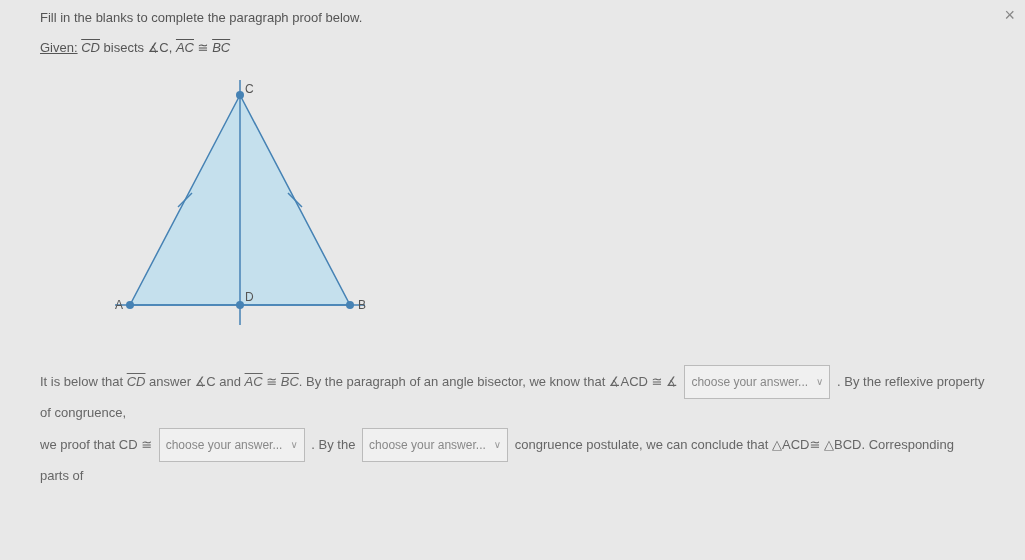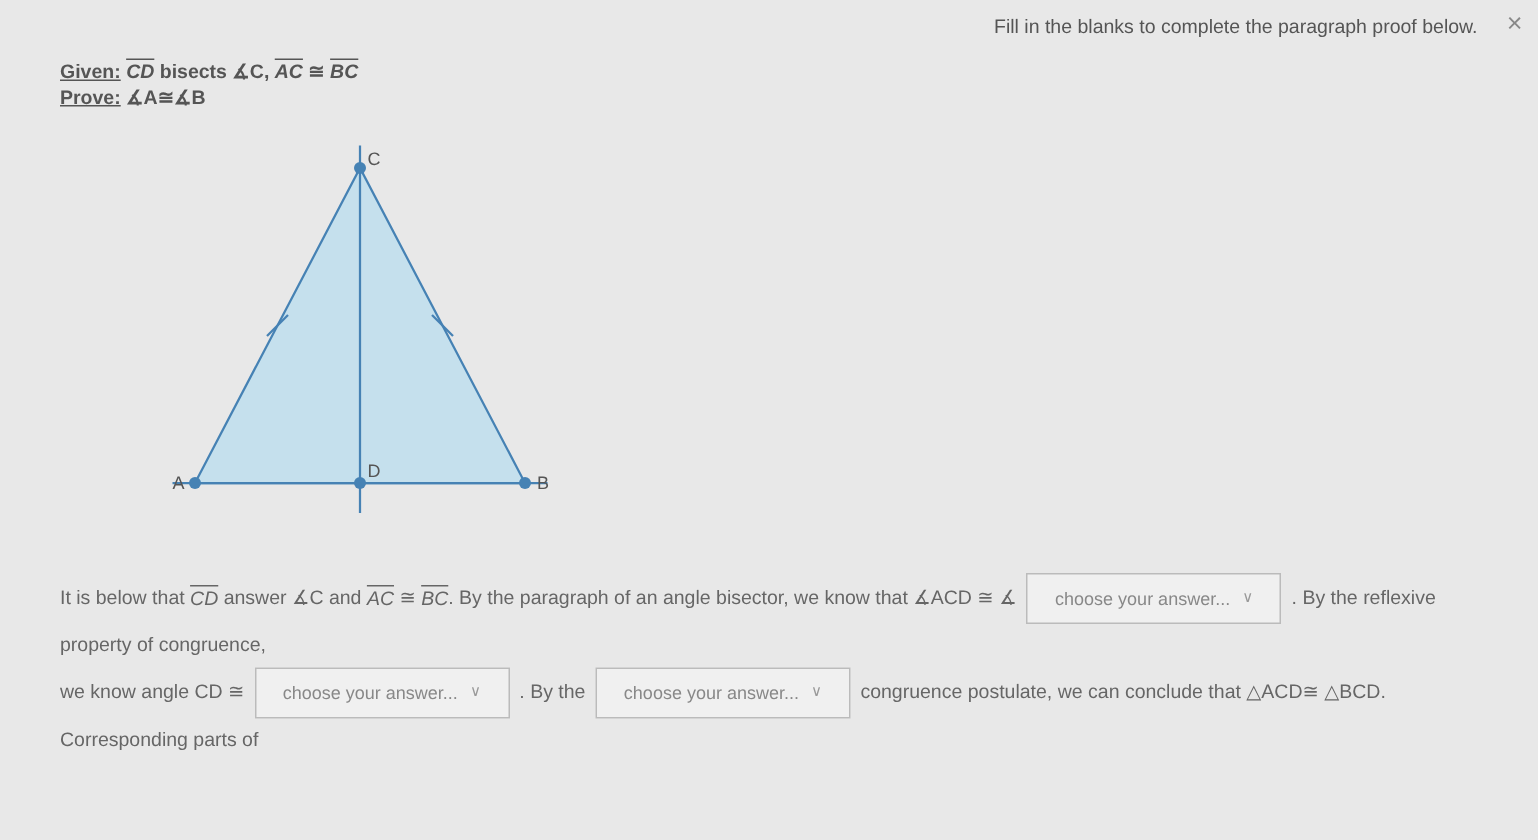--- a/index.html
+++ b/index.html
@@ -12,25 +12,23 @@
       background: #e8e8e8;
       padding: 10px 40px 20px 40px;
       color: #555;
       font-size: 13px;
       width: 1025px;
       height: 560px;
       overflow: hidden;
     }
     .instruction {
       margin-bottom: 15px;
-      text-align: right;
     }
     .given-prove {
       margin-bottom: 20px;
-      font-weight: bold;
     }
     .given-prove .line {
       margin-bottom: 2px;
     }
     .underline {
       text-decoration: underline;
     }
     .overline {
       text-decoration: overline;
       display: inline-block;
@@ -43,21 +41,21 @@
     }
     .proof-text {
       line-height: 2.2;
       color: #666;
     }
     .dropdown {
       display: inline-flex;
       align-items: center;
       border: 1px solid #bbb;
       background: #f0f0f0;
-      padding: 3px 18px;
+      padding: 3px 6px;
       color: #888;
       font-size: 12px;
       vertical-align: middle;
       cursor: pointer;
       margin: 0 3px;
     }
     .dropdown-text {
       margin-right: 8px;
     }
     .chevron {
@@ -83,23 +81,20 @@
 
 <div class="instruction">Fill in the blanks to complete the paragraph proof below.</div>
 
 <div class="given-prove">
   <div class="line">
     <span class="underline">Given:</span>
     <span>
       <span class="overline italic">CD</span><span> bisects ∡C, </span><span class="overline italic">AC</span><span> ≅ </span><span class="overline italic">BC</span>
     </span>
   </div>
-  <div class="line">
-    <span class="underline">Prove:</span><span> ∡A≅∡B</span>
-  </div>
 </div>
 
 <div class="triangle-container">
   <svg width="280" height="260">
     <polygon points="30,230 140,20 250,230" fill="#c5e0ed" stroke="#4682b4" stroke-width="1.5"></polygon>
     <line x1="140" y1="5" x2="140" y2="250" stroke="#4682b4" stroke-width="1.5"></line>
     <line x1="15" y1="230" x2="265" y2="230" stroke="#4682b4" stroke-width="1.5"></line>
     <line x1="78" y1="132" x2="92" y2="118" stroke="#4682b4" stroke-width="1.5"></line>
     <line x1="188" y1="118" x2="202" y2="132" stroke="#4682b4" stroke-width="1.5"></line>
     <circle cx="30" cy="230" r="4" fill="#4682b4"></circle>
@@ -114,21 +109,21 @@
 </div>
 
 <div class="proof-text">
   <span>It is below that </span><span class="overline italic">CD</span><span> answer ∡C and </span><span class="overline italic">AC</span><span> ≅ </span><span class="overline italic">BC</span><span>. By the paragraph of an angle bisector, we know that ∡ACD ≅ ∡</span>
   <span class="dropdown">
     <span class="dropdown-text">choose your answer...</span>
     <span class="chevron">∨</span>
   </span>
   <span>. By the reflexive property of congruence,</span>
   <br>
-  <span>we know angle CD ≅ </span>
+  <span>we proof that CD ≅ </span>
   <span class="dropdown">
     <span class="dropdown-text">choose your answer...</span>
     <span class="chevron">∨</span>
   </span>
   <span>. By the </span>
   <span class="dropdown">
     <span class="dropdown-text">choose your answer...</span>
     <span class="chevron">∨</span>
   </span>
   <span> congruence postulate, we can conclude that △ACD≅ △BCD. Corresponding parts of</span>

